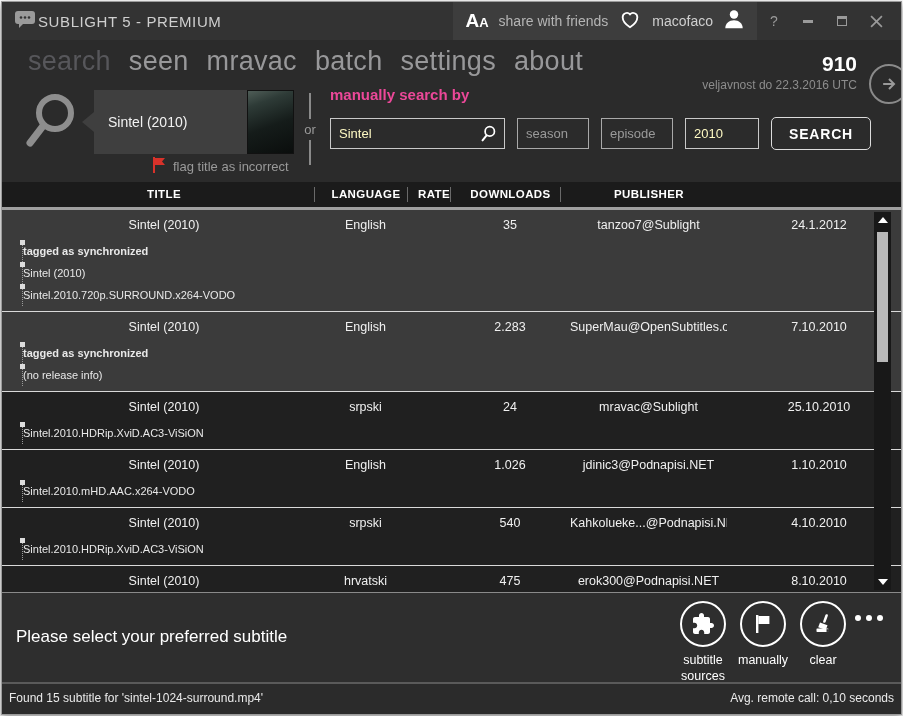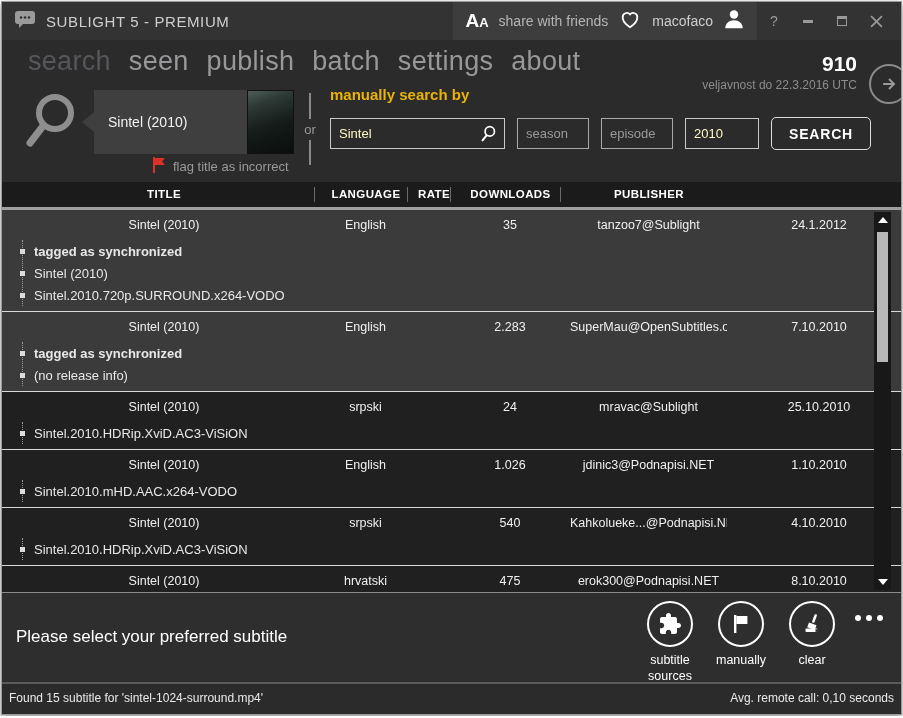--- a/index.html
+++ b/index.html
@@ -6,21 +6,21 @@
   body { background:#ffffff; font-family:"Liberation Sans", sans-serif; }
   .window{
     position:relative; width:901px; height:714px; margin:1px;
     background:#2b2b2b; border:1px solid #9b9b9b;
     box-shadow:0 3px 8px rgba(0,0,0,.45); overflow:hidden;
     color:#e8e8e8;
   }
   
   .titlebar{ height:38px; background:#333333; display:flex; align-items:center;
     justify-content:space-between; padding:0 8px 0 12px; }
-  .tb-left{ display:flex; align-items:center; gap:10px; }
+  .tb-left{ display:flex; align-items:center; gap:2px; }
   .tb-title{ font-size:15px; color:#cfcfcf; letter-spacing:.6px; }
   .tb-right{ display:flex; align-items:center; }
   .share-box{ display:flex; align-items:center; gap:10px; background:#3d3d3d;
     height:38px; padding:0 12px; }
   .aa-icon{ color:#fff; font-weight:bold; display:flex; align-items:baseline; }
   .aa-big{ font-size:19px; } .aa-small{ font-size:13px; }
   .share-label{ font-size:14px; color:#b5b5b5; }
   .username{ font-size:14px; color:#cfcfcf; }
   .tb-btn{ width:34px; height:38px; display:flex; align-items:center;
     justify-content:center; color:#9a9a9a; font-size:14px; }
@@ -49,21 +49,21 @@
     background:linear-gradient(160deg,#52605a 0%,#2e3b37 22%,#151c1a 55%,#0a0d0c 100%);
     box-shadow:inset 0 0 0 1px #111; }
   .flag-row{ position:absolute; left:150px; top:117px; display:flex;
     align-items:center; gap:7px; font-size:13px; color:#9a9a9a; }
   .flag-icon{ color:var(--accent-red,#d8322a); }
   .or-divider{ position:absolute; left:301px; top:53px; width:14px; height:72px;
     display:flex; flex-direction:column; align-items:center; }
   .or-line{ width:2px; flex:1; background:#8a8a8a; }
   .or-label{ font-size:13px; color:#9a9a9a; padding:3px 0; }
   .manual{ position:absolute; left:328px; top:46px; }
-  .manual-heading{ font-size:15px; font-weight:bold; color:#eab308; }
+  .manual-heading{ font-size:15px; font-weight:bold; color:#ec4899; }
   .manual-inputs{ display:flex; gap:12px; margin-top:14px; align-items:center; }
   .inp{ height:31px; background:transparent; border:1px solid #c9c9c9;
     color:#fef9c3; font-size:13px; padding:0 8px;
     font-family:"Liberation Sans",sans-serif; }
   .inp::placeholder{ color:#9a9a9a; opacity:1; }
   .inp-title-wrap{ position:relative; }
   .inp-title{ width:175px; padding-right:30px; }
   .inp-title-wrap .mini-mag{ position:absolute; right:8px; top:7px; color:#fff; }
   .inp-season,.inp-episode{ width:72px; border-color:#a9a9a9; }
   .inp-year{ width:74px; }
@@ -78,40 +78,40 @@
     padding-left:10px; border-left:1px solid #6a6a6a; line-height:15px; }
   .th:first-child{ padding-left:12px; border-left:none; }
   .tbody{ position:relative; height:382px; background:#202020; overflow:hidden; }
   .trow{ border-bottom:1px solid #d9d9d9; background:#202020; padding-bottom:5px; }
   .trow.hl{ background:#3b3b3b; }
   .trow .rowgrid{ height:30px; align-items:center; }
   .cell{ font-size:12.5px; color:#f0f0f0; padding-left:10px; overflow:hidden;
     white-space:nowrap; }
   .cell:first-child{ padding-left:12px; }
   .details{ margin-left:20px; border-left:1px dotted #9a9a9a; }
-  .detail{ display:flex; align-items:center; height:22px; font-size:13px;
-    color:#e8e8e8; }
+  .detail{ display:flex; height:22px; font-size:11px;
+    color:#e8e8e8;flex-direction:column; }
   .detail.bold{ font-weight:bold; }
   .bullet{ width:5px; height:5px; background:#dcdcdc; margin-left:-3px;
     margin-right:9px; flex:none; }
   .scrollbar{ position:absolute; right:10px; top:2px; bottom:2px; width:17px;
     background:#181818; display:flex; flex-direction:column; align-items:center; }
   .scroll-arrow{ height:16px; display:flex; align-items:center; justify-content:center; }
   .tri-up{ width:0; height:0; border-left:5px solid transparent;
     border-right:5px solid transparent; border-bottom:6px solid #ffffff; }
   .tri-down{ width:0; height:0; border-left:5px solid transparent;
     border-right:5px solid transparent; border-top:6px solid #ffffff; }
   .scroll-track{ flex:1; width:100%; position:relative; }
   .scroll-thumb{ position:absolute; top:4px; left:3px; width:11px; height:130px;
     background:#b8b8b8; }
   
   .actionbar{ position:relative; height:90px; background:#2e2e2e;
     border-top:1px solid #8a8a8a; }
   .action-msg{ position:absolute; left:14px; top:34px; font-size:17px; color:#ffffff; }
-  .action-buttons{ position:absolute; right:16px; top:8px; display:flex; gap:11px;
+  .action-buttons{ position:absolute; right:16px; top:8px; display:flex; gap:0;
     align-items:flex-start; }
   .abtn{ width:60px; display:flex; flex-direction:column; align-items:center;
     background:none; border:none; color:#fff; font-family:"Liberation Sans",sans-serif; }
   .abtn-circle{ width:46px; height:46px; border:2.5px solid #ffffff; border-radius:50%;
     display:flex; align-items:center; justify-content:center; color:#fff; }
   .abtn-label{ font-size:12.5px; color:#ffffff; margin-top:5px; line-height:1.3;
     text-align:center; }
   .more-dots{ display:flex; gap:5px; margin-top:10px; padding:4px 2px;
     background:none; border:none; }
   .dot{ width:6px; height:6px; border-radius:50%; background:#ffffff; }
@@ -171,21 +171,21 @@
             <line x1="11" y1="1" x2="1" y2="11"></line>
         </svg>
       </span>
     </div>
   </div>
 
   <div class="topsec">
     <div class="nav">
       <span class="nav-item active">search</span>
       <span class="nav-item">seen</span>
-      <span class="nav-item">publish</span>
+      <span class="nav-item">mravac</span>
       <span class="nav-item">batch</span>
       <span class="nav-item">settings</span>
       <span class="nav-item">about</span>
     </div>
 
     <div class="license">
       <div class="license-code">910</div>
       <div class="license-validity">veljavnost do 22.3.2016 UTC</div>
     </div>
     <div class="next-btn">

